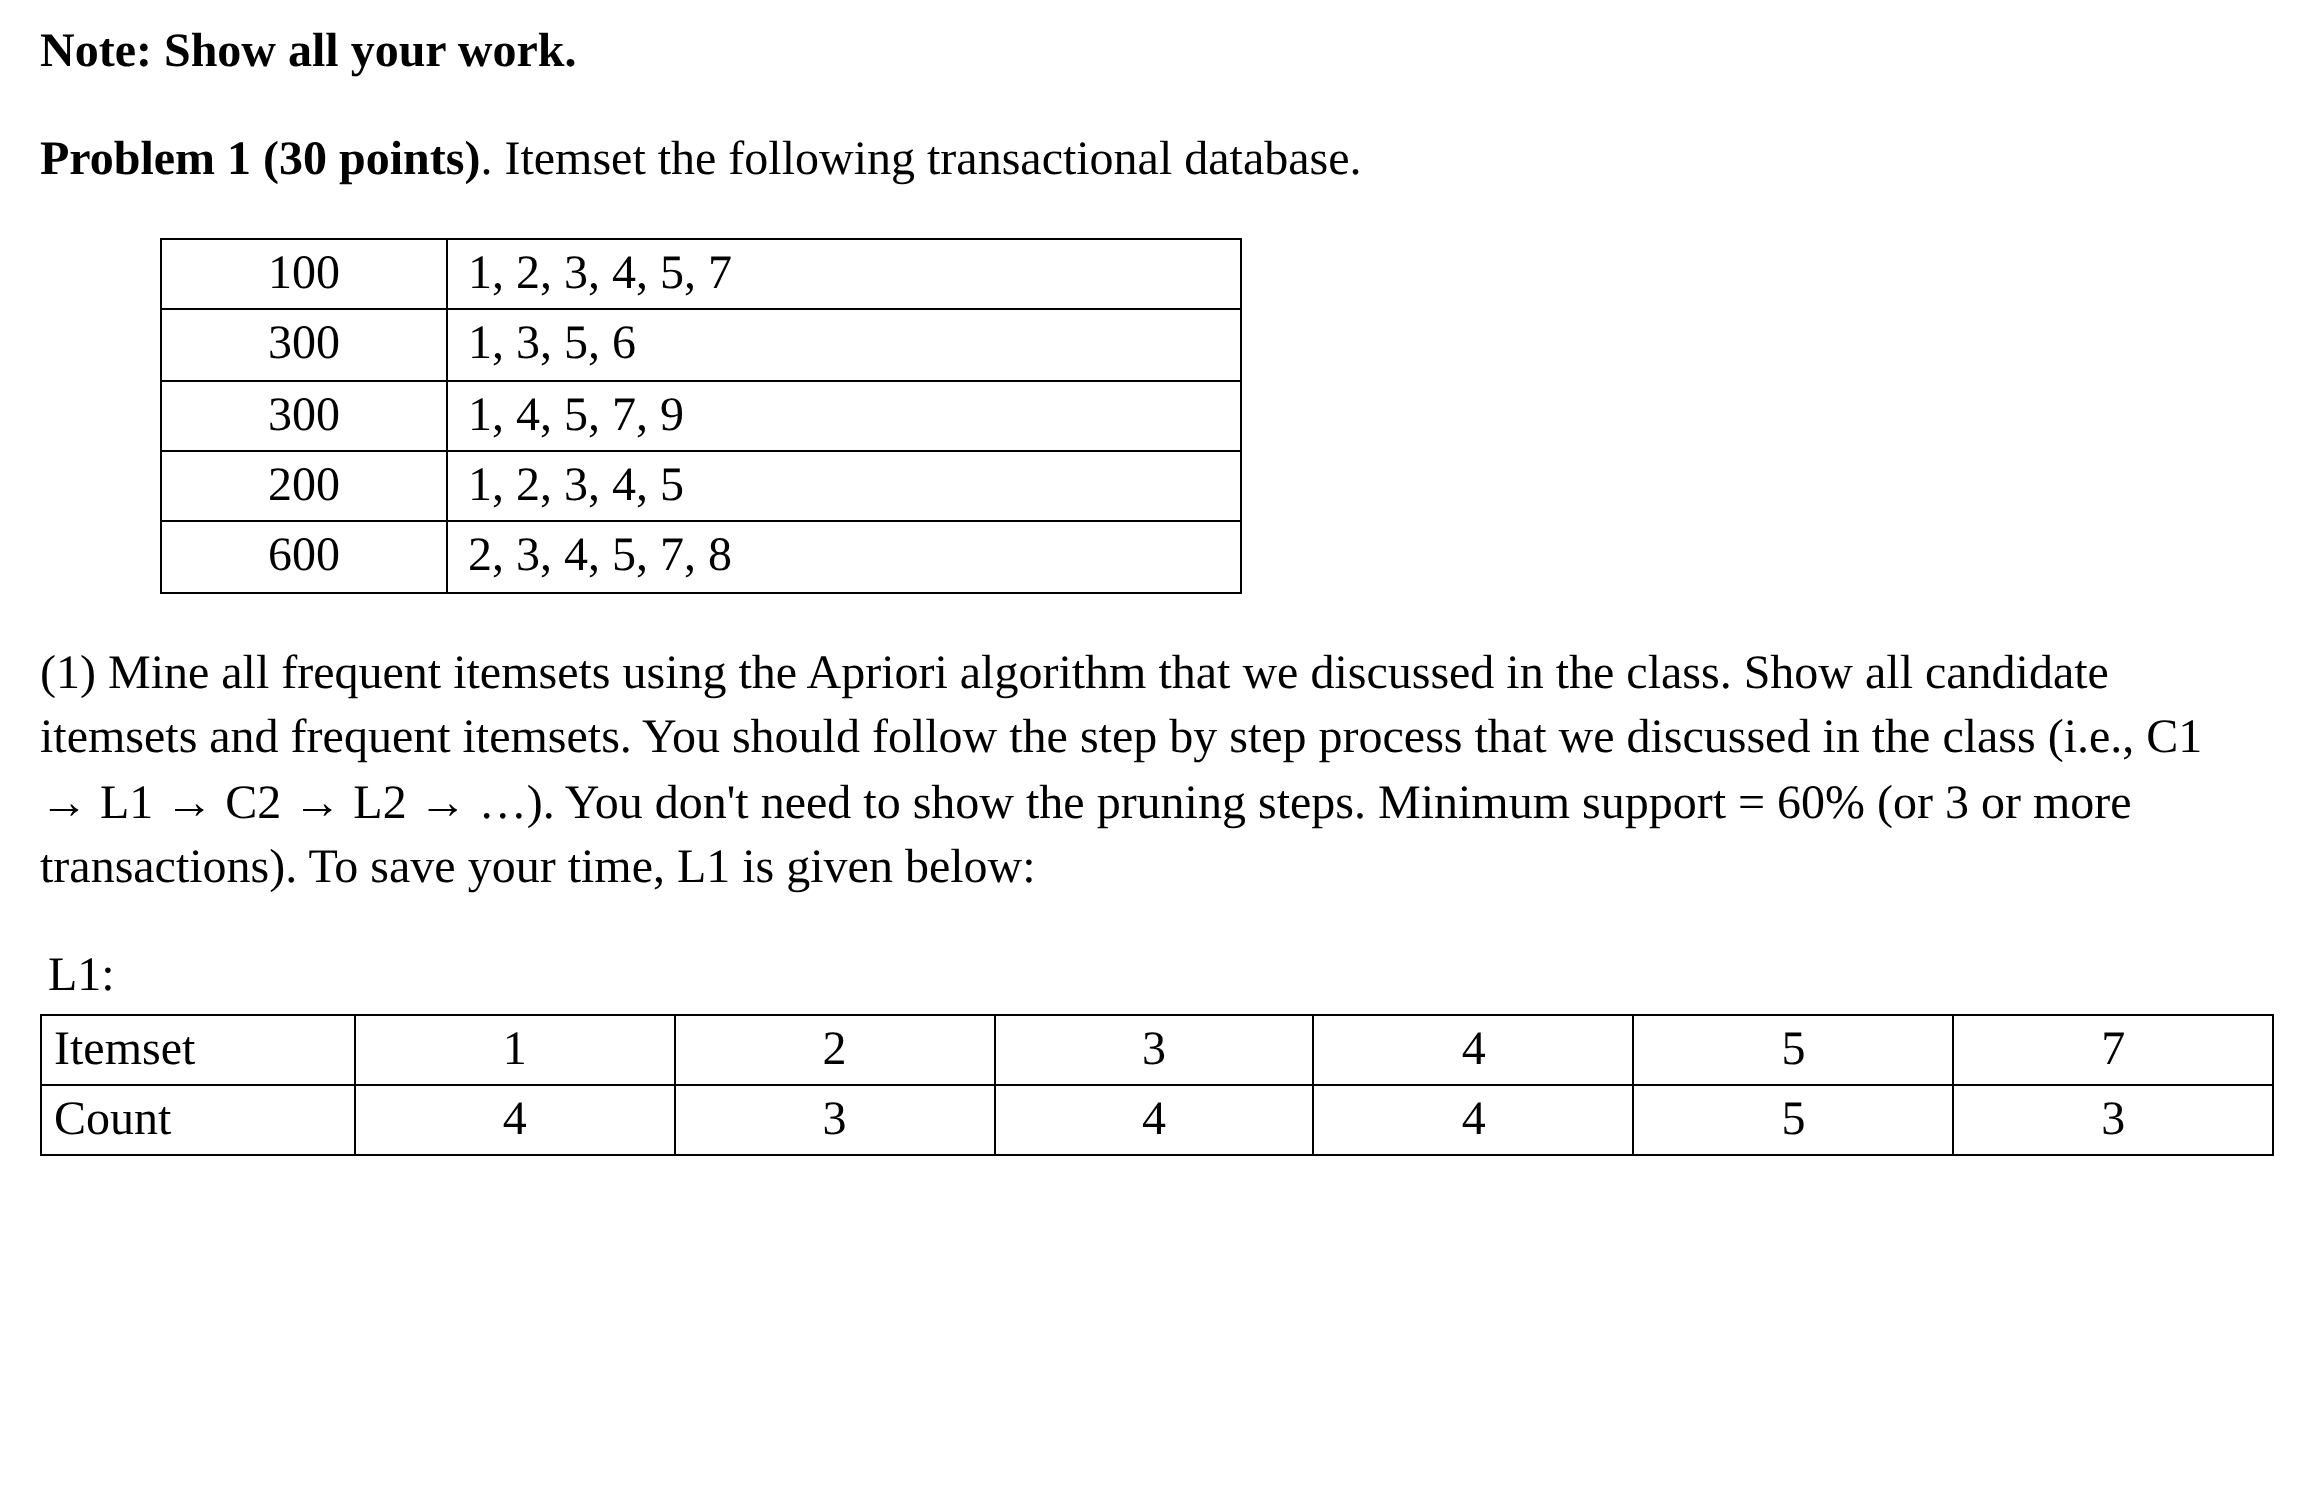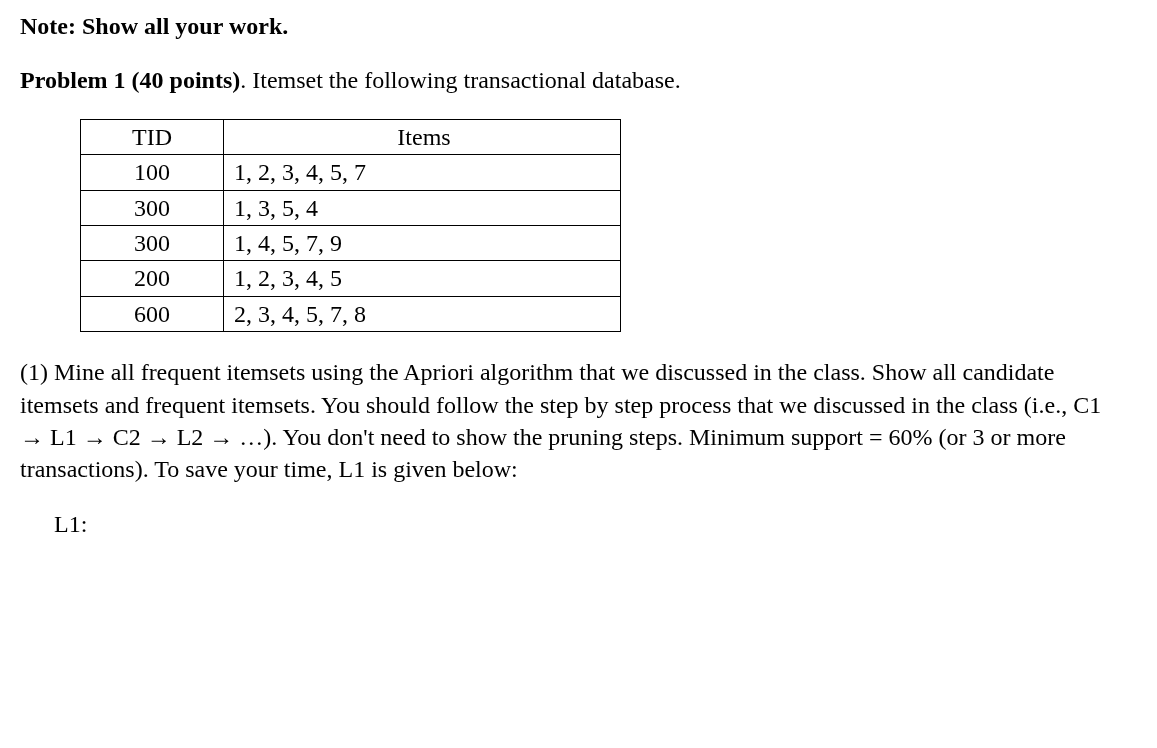--- a/index.html
+++ b/index.html
@@ -30,63 +30,81 @@
     font-family: "Times New Roman", Times, serif;
   }
 
   
   .tx-table { margin-left: 60px; margin-bottom: 24px; }
   .tx-table .tid-col   { width: 130px; text-align: center; }
   .tx-table .items-col { width: 380px; text-align: left; padding-left: 10px; }
   .tx-table .items-hdr { text-align: center; }
 
   
-  .l1-wrap { margin-left: 30px; }
+  .l1-wrap { }
   .l1-caption { margin: 0 0 2px 4px; }
   .l1-table td { height: 30px; }
   .l1-table .label-col { width: 150px; text-align: left; padding-left: 6px; }
   .l1-table .val-col   { width: 158px; text-align: center; }
 </style>
 </head>
 <body>
 
 <p>
   <span class="bold">Note: Show all your work.</span>
 </p>
 
 <p>
-  <span class="bold">Problem 1 (40 points)</span><span>. Itemset the following transactional database.</span>
+  <span class="bold">Problem 1 (30 points)</span><span>. Itemset the following transactional database.</span>
 </p>
 
 <table class="tx-table">
   <tbody>
-      <tr>
-    <td class="tid-col">TID</td>
-    <td class="items-col items-hdr">Items</td>
-  </tr>
   <tr>
     <td class="tid-col">100</td>
     <td class="items-col">1, 2, 3, 4, 5, 7</td>
   </tr>
   <tr>
     <td class="tid-col">300</td>
-    <td class="items-col">1, 3, 5, 4</td>
+    <td class="items-col">1, 3, 5, 6</td>
   </tr>
   <tr>
     <td class="tid-col">300</td>
     <td class="items-col">1, 4, 5, 7, 9</td>
   </tr>
   <tr>
     <td class="tid-col">200</td>
     <td class="items-col">1, 2, 3, 4, 5</td>
   </tr>
   <tr>
     <td class="tid-col">600</td>
     <td class="items-col">2, 3, 4, 5, 7, 8</td>
   </tr>
 </tbody>
   </table>
 
 <p>(1) Mine all frequent itemsets using the Apriori algorithm that we discussed in the class. Show all candidate itemsets and frequent itemsets. You should follow the step by step process that we discussed in the class  (i.e., C1 → L1 → C2 → L2 → …). You don't need to show the pruning steps. Minimum support = 60% (or 3 or more transactions). To save your time, L1 is given below:</p>
 
 <div class="l1-wrap">
   <div class="l1-caption">L1:</div>
+  <table class="l1-table">
+    <tbody>
+        <tr>
+      <td class="label-col">Itemset</td>
+      <td class="val-col">1</td>
+      <td class="val-col">2</td>
+      <td class="val-col">3</td>
+      <td class="val-col">4</td>
+      <td class="val-col">5</td>
+      <td class="val-col">7</td>
+    </tr>
+    <tr>
+      <td class="label-col">Count</td>
+      <td class="val-col">4</td>
+      <td class="val-col">3</td>
+      <td class="val-col">4</td>
+      <td class="val-col">4</td>
+      <td class="val-col">5</td>
+      <td class="val-col">3</td>
+    </tr>
+  </tbody>
+    </table>
 </div>
 
 </body></html>

